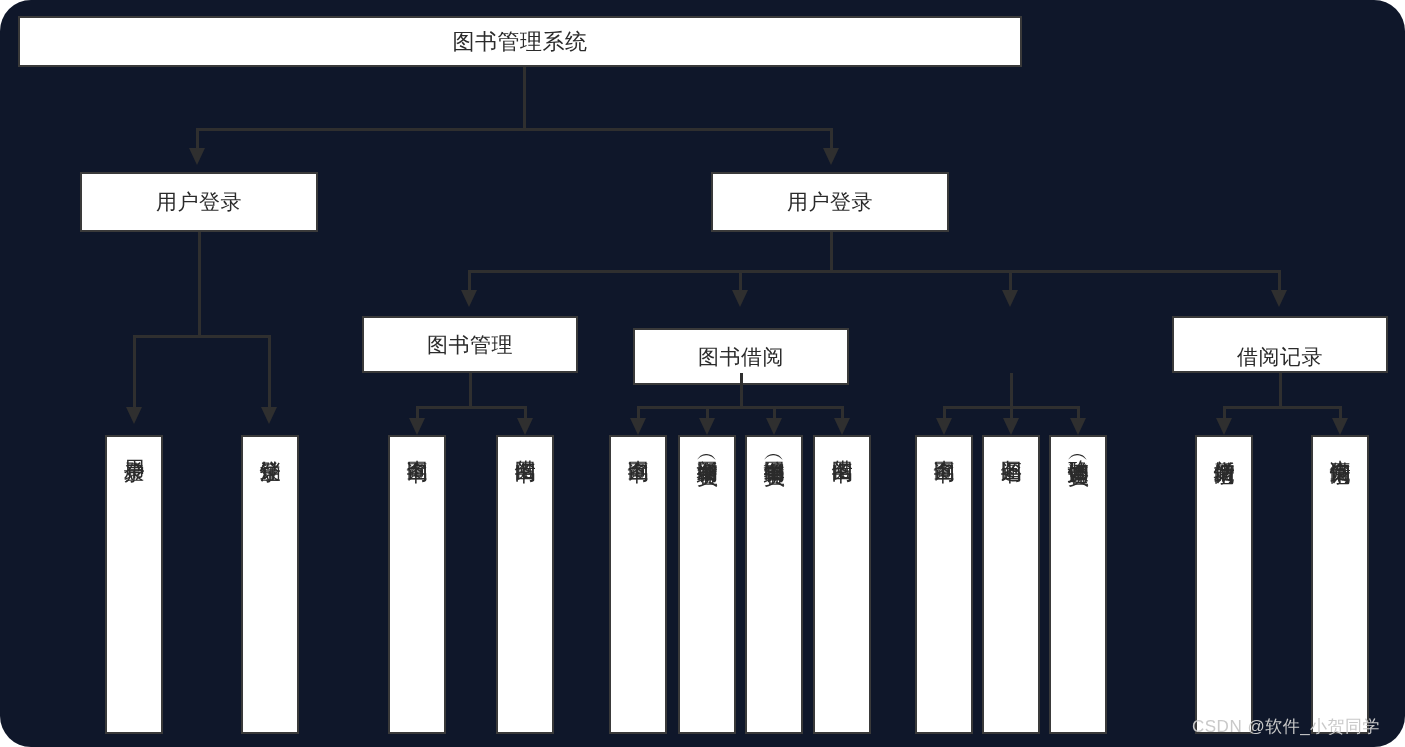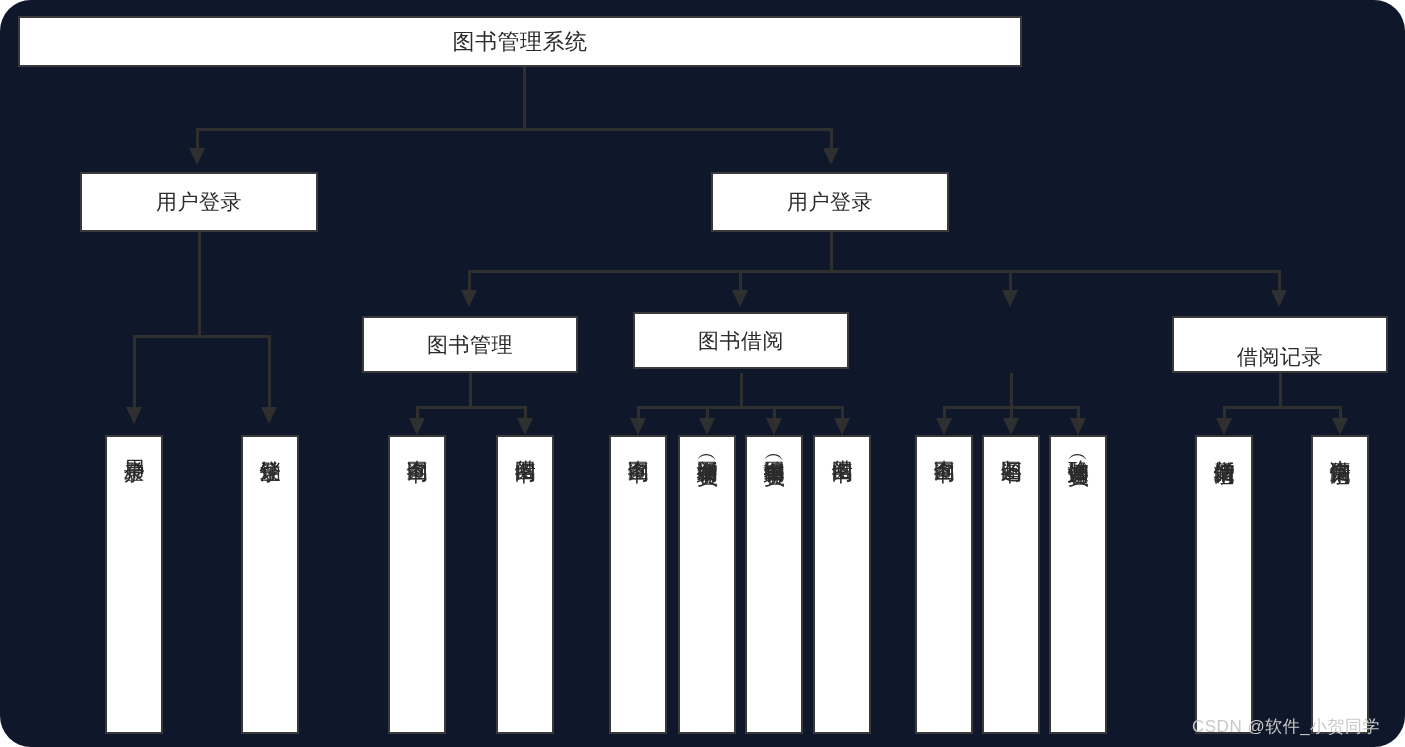--- a/index.html
+++ b/index.html
@@ -114,21 +114,21 @@
 
   <div class="line vline" style="left:1009px; top:270px; width:2.5px; height:22px;"></div>
   <div class="arrow" style="left:1002px; top:290px;"></div>
 
   <div class="line vline" style="left:1278px; top:270px; width:2.5px; height:22px;"></div>
   <div class="arrow" style="left:1271px; top:290px;"></div>
 
   <div class="node horiz" style="left:362px; top:316px; width:216px; height:57px;">
     <span>图书管理</span>
   </div>
-  <div class="node horiz" style="left:633px; top:312px; width:216px; height:57px;">
+  <div class="node horiz" style="left:633px; top:328px; width:216px; height:57px;">
     <span>图书借阅</span>
   </div>
   <div class="node horiz" style="left:1172px; top:316px; width:216px; height:57px;align-items:flex-end;">
     <span>借阅记录</span>
   </div>
 
   <div class="line vline" style="left:469px; top:373px; width:2.5px; height:35px;"></div>
   <div class="line hline" style="left:416px; top:406px; width:110px; height:2.5px;"></div>
   <div class="line vline" style="left:416px; top:406px; width:2.5px; height:14px;"></div>
   <div class="arrow" style="left:409px; top:418px;"></div>

